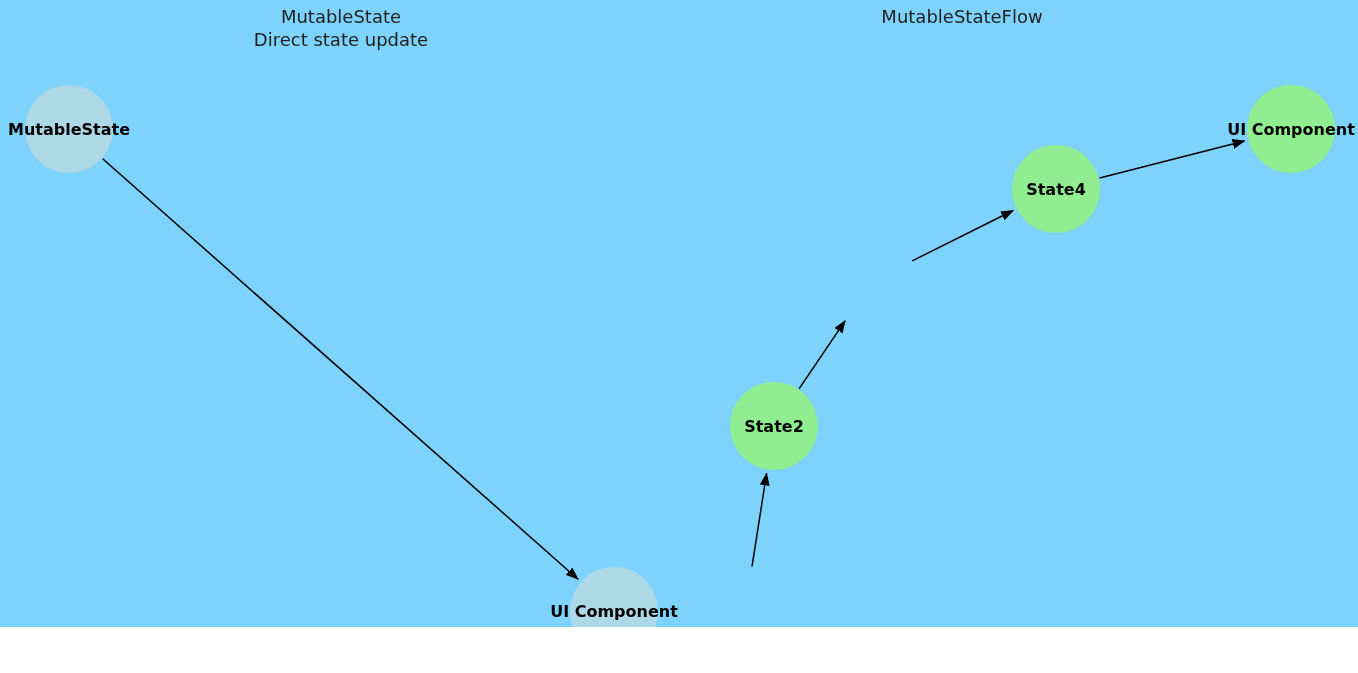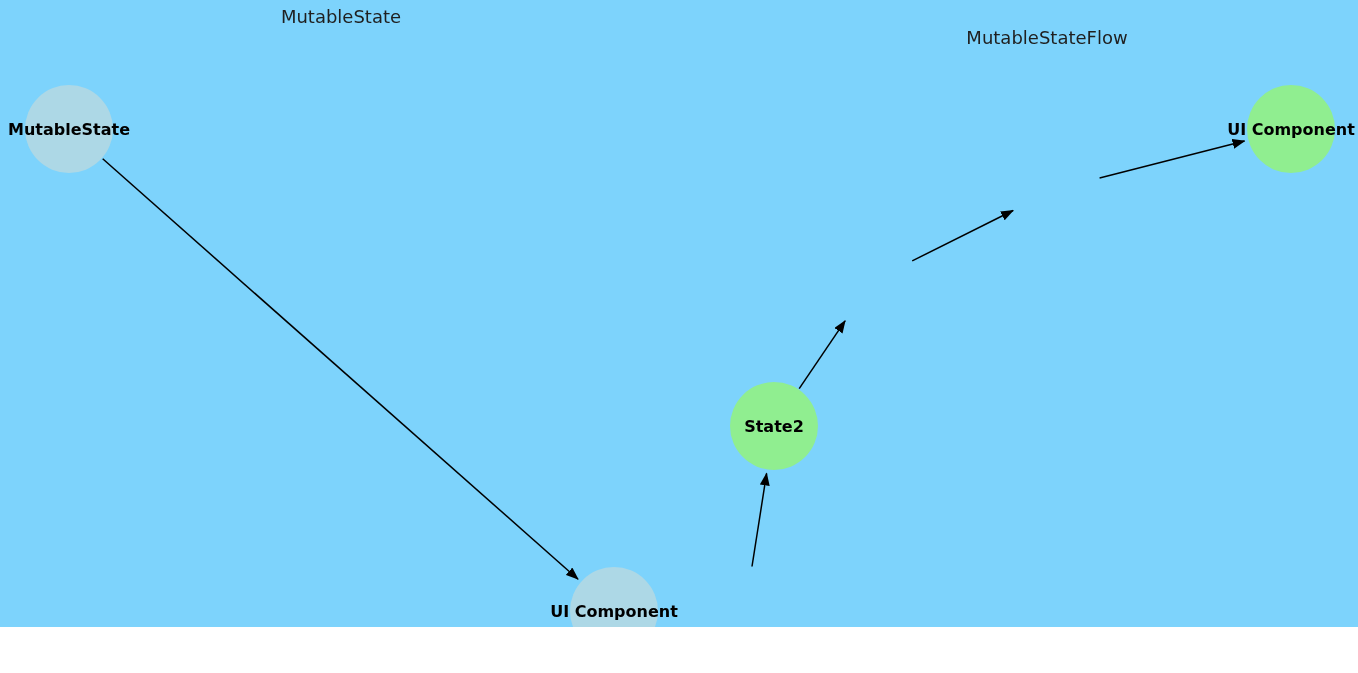--- a/index.html
+++ b/index.html
@@ -18,21 +18,21 @@
     position: absolute;
     top: 5px;
     transform: translateX(-50%);
     text-align: center;
     font-size: 18px;
     line-height: 23px;
     color: #1f1f1f;
     white-space: nowrap;
   }
   #title-left  { left: 341px; }
-  #title-right { left: 1047px; margin-top: 21px; }
+  #title-right { left: 962px; }
   .panel-title span { display: block; }
 
   #edge-layer {
     position: absolute;
     left: 0;
     top: 0;
   }
   #edge-layer line {
     stroke: #000000;
     stroke-width: 1.5;
@@ -66,31 +66,35 @@
     </defs>
   <line x1="102.7" y1="158.8" x2="578.0" y2="579.2" marker-end="url(#arrowhead)"></line>
       <line x1="752.0" y1="566.5" x2="766.6" y2="473.4" marker-end="url(#arrowhead)"></line>
       <line x1="799.2" y1="388.7" x2="845.1" y2="320.8" marker-end="url(#arrowhead)"></line>
       <line x1="912.2" y1="260.9" x2="1013.1" y2="210.5" marker-end="url(#arrowhead)"></line>
       <line x1="1099.6" y1="177.9" x2="1244.5" y2="140.9" marker-end="url(#arrowhead)"></line>
     </svg>
 
   <div id="title-left" class="panel-title">
     <span>MutableState</span>
+    <span>Direct state update</span>
   </div>
 
   <div id="title-right" class="panel-title">
     <span>MutableStateFlow</span>
   </div>
 
 <div class="graph-node" style="left: 25px; top: 85px; width: 88px; height: 88px; background: rgb(173, 216, 230);">
       <span class="node-label" style="color: rgb(0, 0, 0);">MutableState</span>
     </div>
     <div class="graph-node" style="left: 570px; top: 567px; width: 88px; height: 88px; background: rgb(173, 216, 230);">
       <span class="node-label" style="color: rgb(0, 0, 0);">UI Component</span>
     </div>
     <div class="graph-node" style="left: 730px; top: 382px; width: 88px; height: 88px; background: rgb(144, 238, 144);">
       <span class="node-label" style="color: rgb(0, 0, 0);">State2</span>
     </div>
+    <div class="graph-node" style="left: 1012px; top: 145px; width: 88px; height: 88px; background: rgb(144, 238, 144);">
+      <span class="node-label" style="color: rgb(0, 0, 0);">State4</span>
+    </div>
     <div class="graph-node" style="left: 1247px; top: 85px; width: 88px; height: 88px; background: rgb(144, 238, 144);">
       <span class="node-label" style="color: rgb(0, 0, 0);">UI Component</span>
     </div>
   </div>
 
 </body></html>

